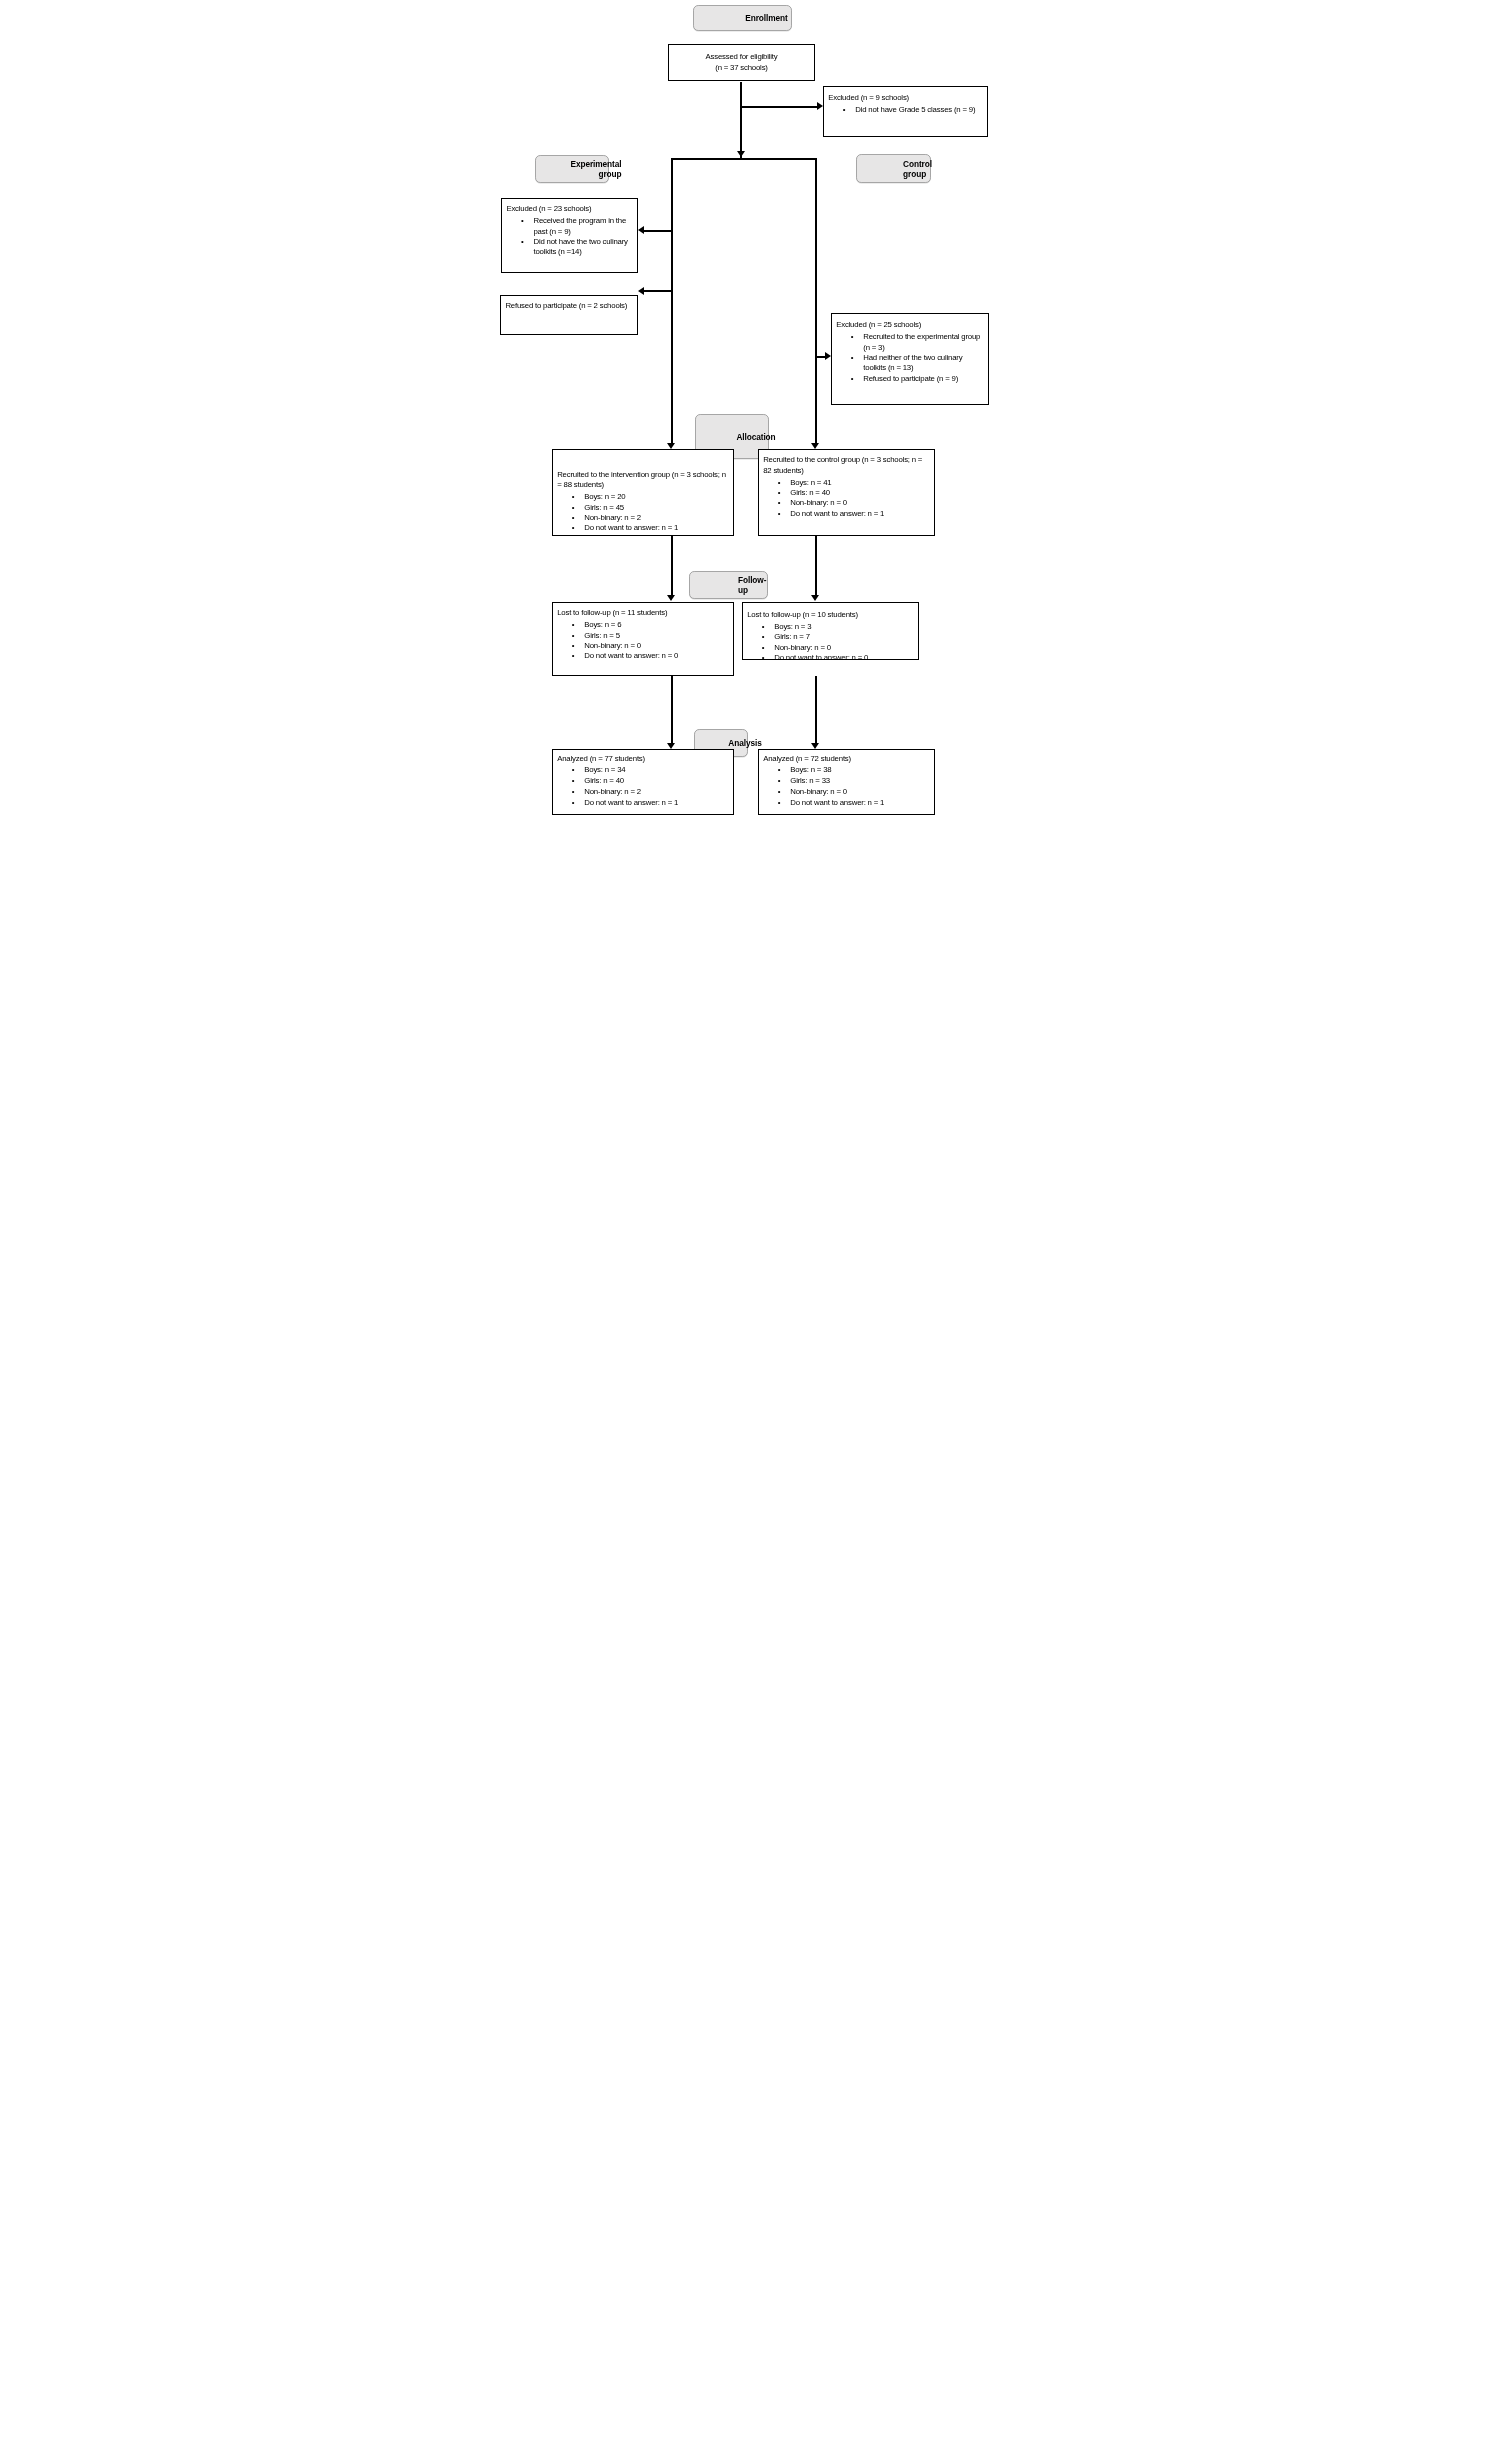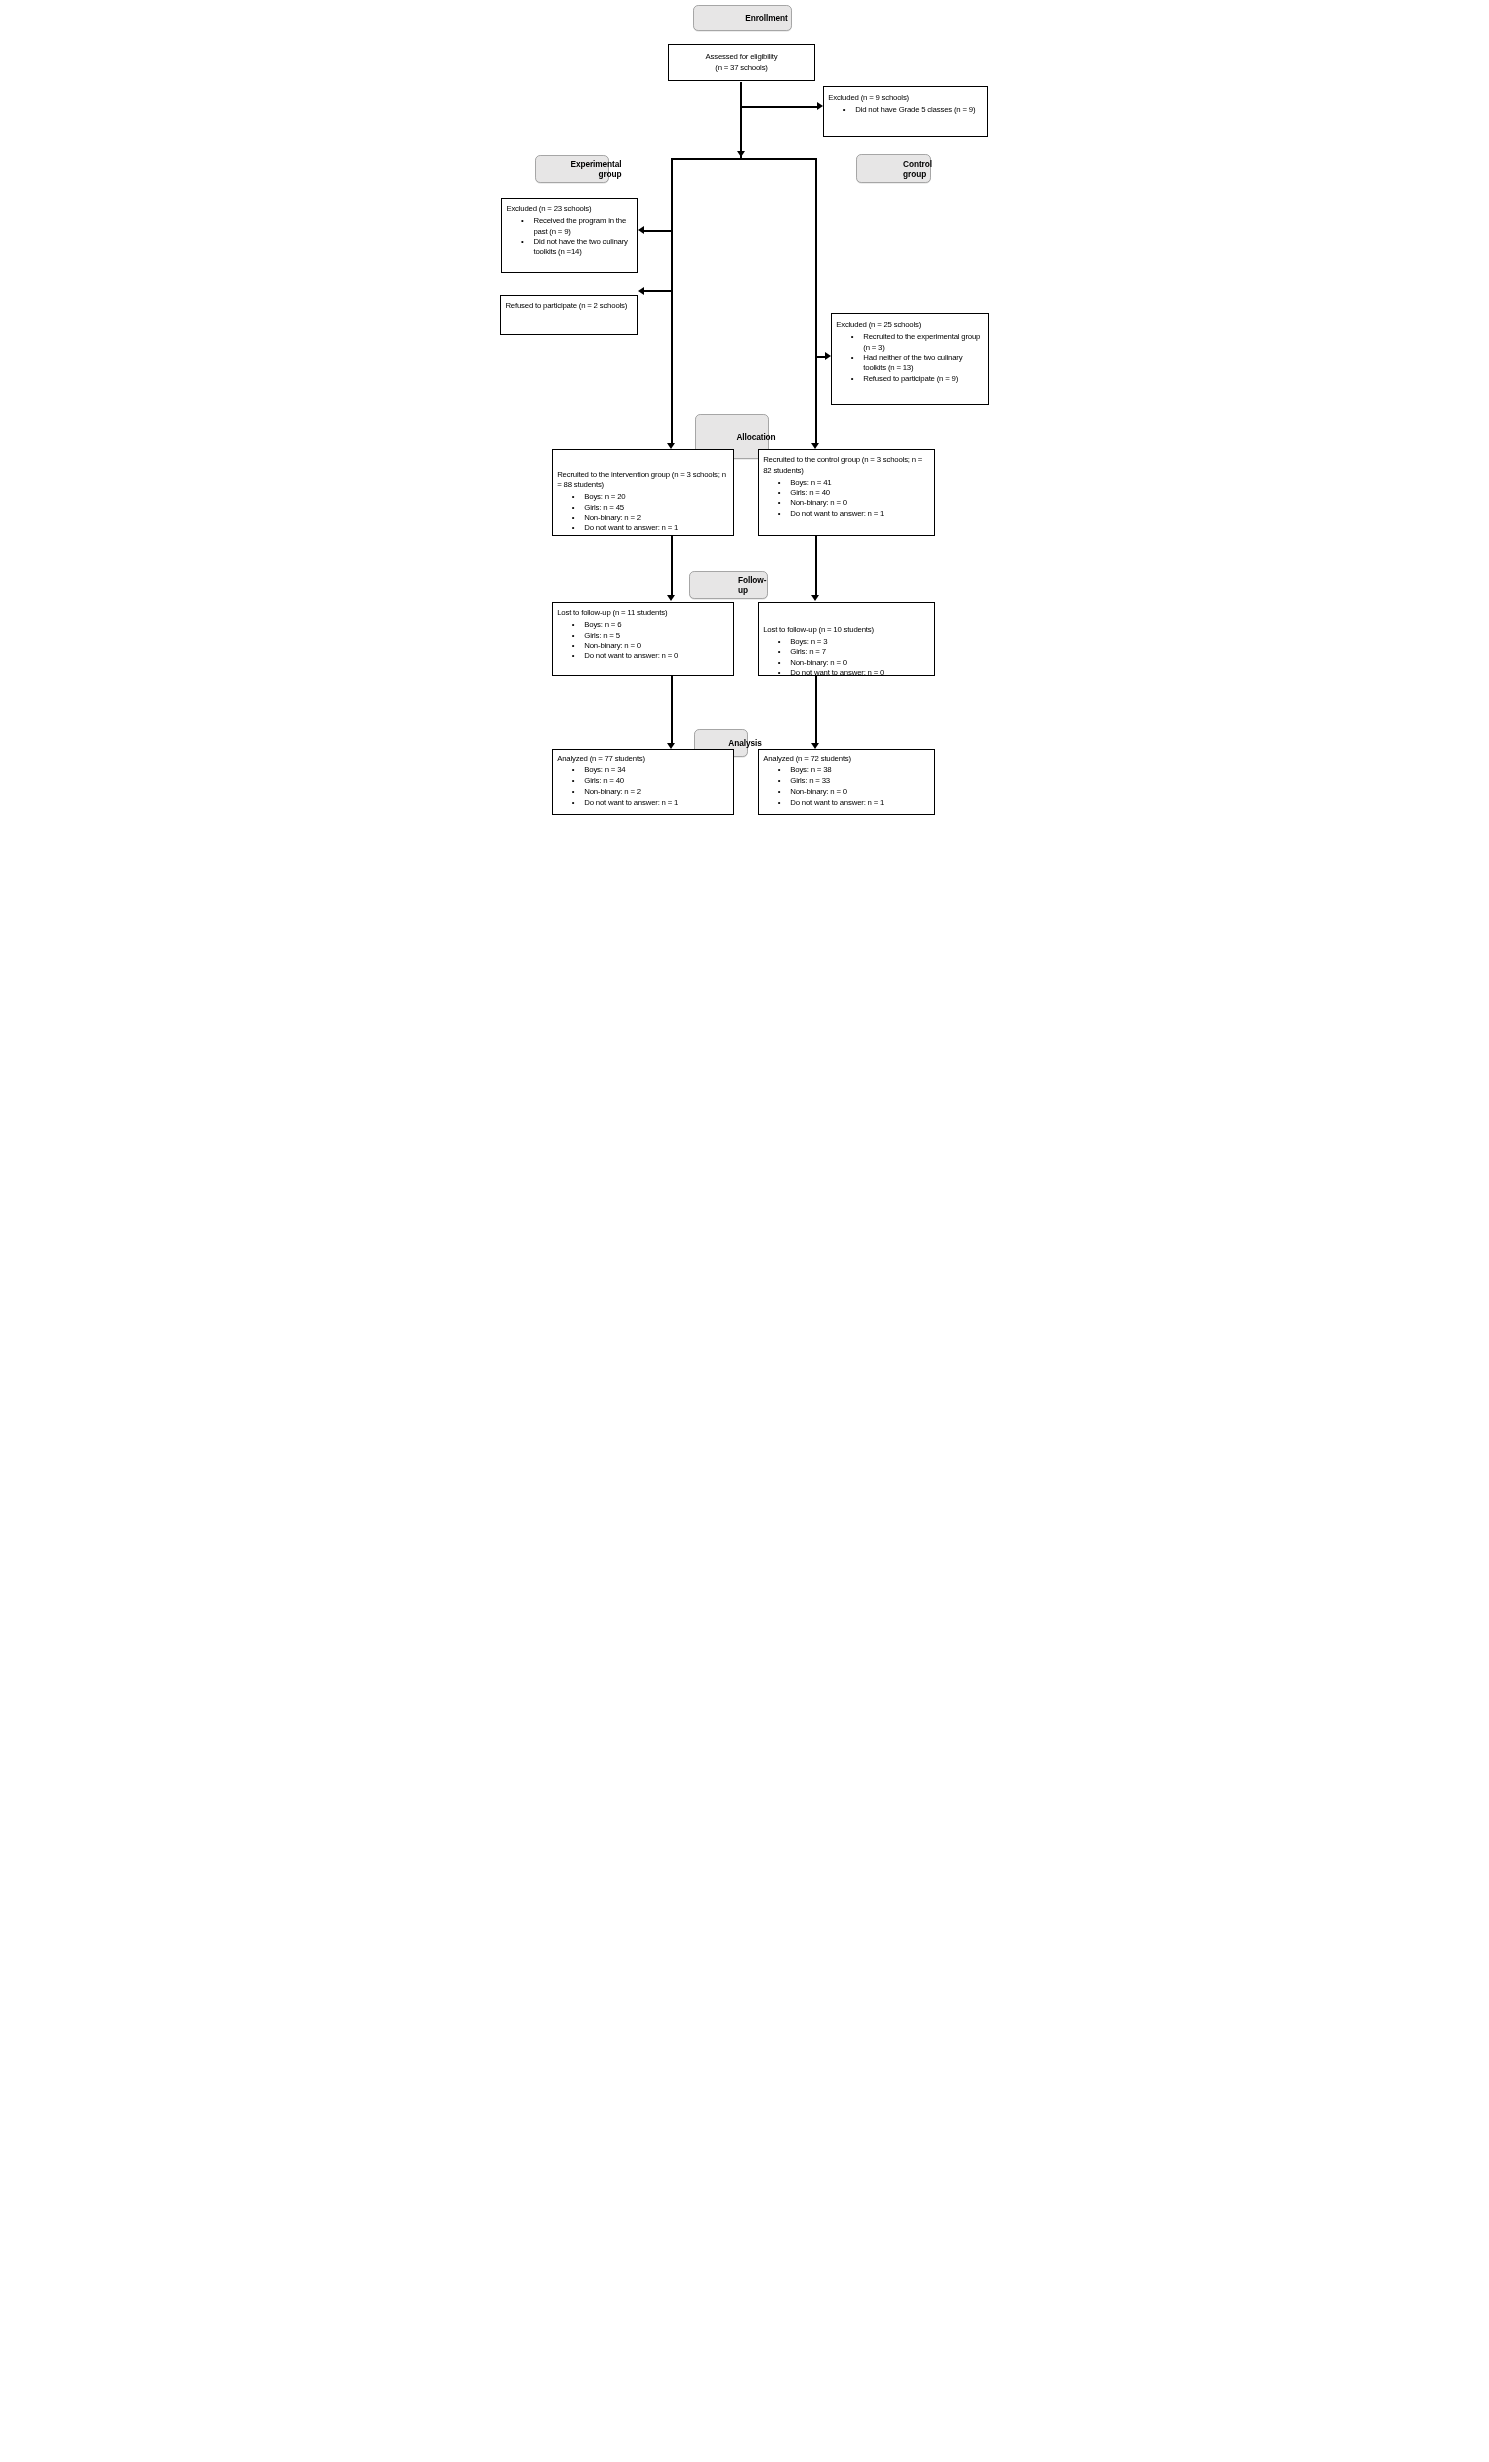--- a/index.html
+++ b/index.html
@@ -112,21 +112,21 @@
   <div class="wbox" style="left:56px;top:602px;width:182px;height:74px;padding-top:5.2px;">
     <div class="title">Lost to follow-up (n = 11 students)</div>
     <ul>
       <li>Boys: n = 6</li>
       <li>Girls: n = 5</li>
       <li>Non-binary: n = 0</li>
       <li>Do not want to answer: n = 0</li>
     </ul>
   </div>
 
-  <div class="wbox" style="left:262px;top:602px;width:177px;height:74px;padding-top:22px;">
+  <div class="wbox" style="left:246px;top:602px;width:177px;height:58px;padding-top:7px;">
     <div class="title">Lost to follow-up (n = 10 students)</div>
     <ul>
       <li>Boys: n = 3</li>
       <li>Girls: n = 7</li>
       <li>Non-binary: n = 0</li>
       <li>Do not want to answer: n = 0</li>
     </ul>
   </div>
 
   <div class="wbox" style="left:56px;top:749px;width:182px;height:66px;padding-top:4.2px;">

